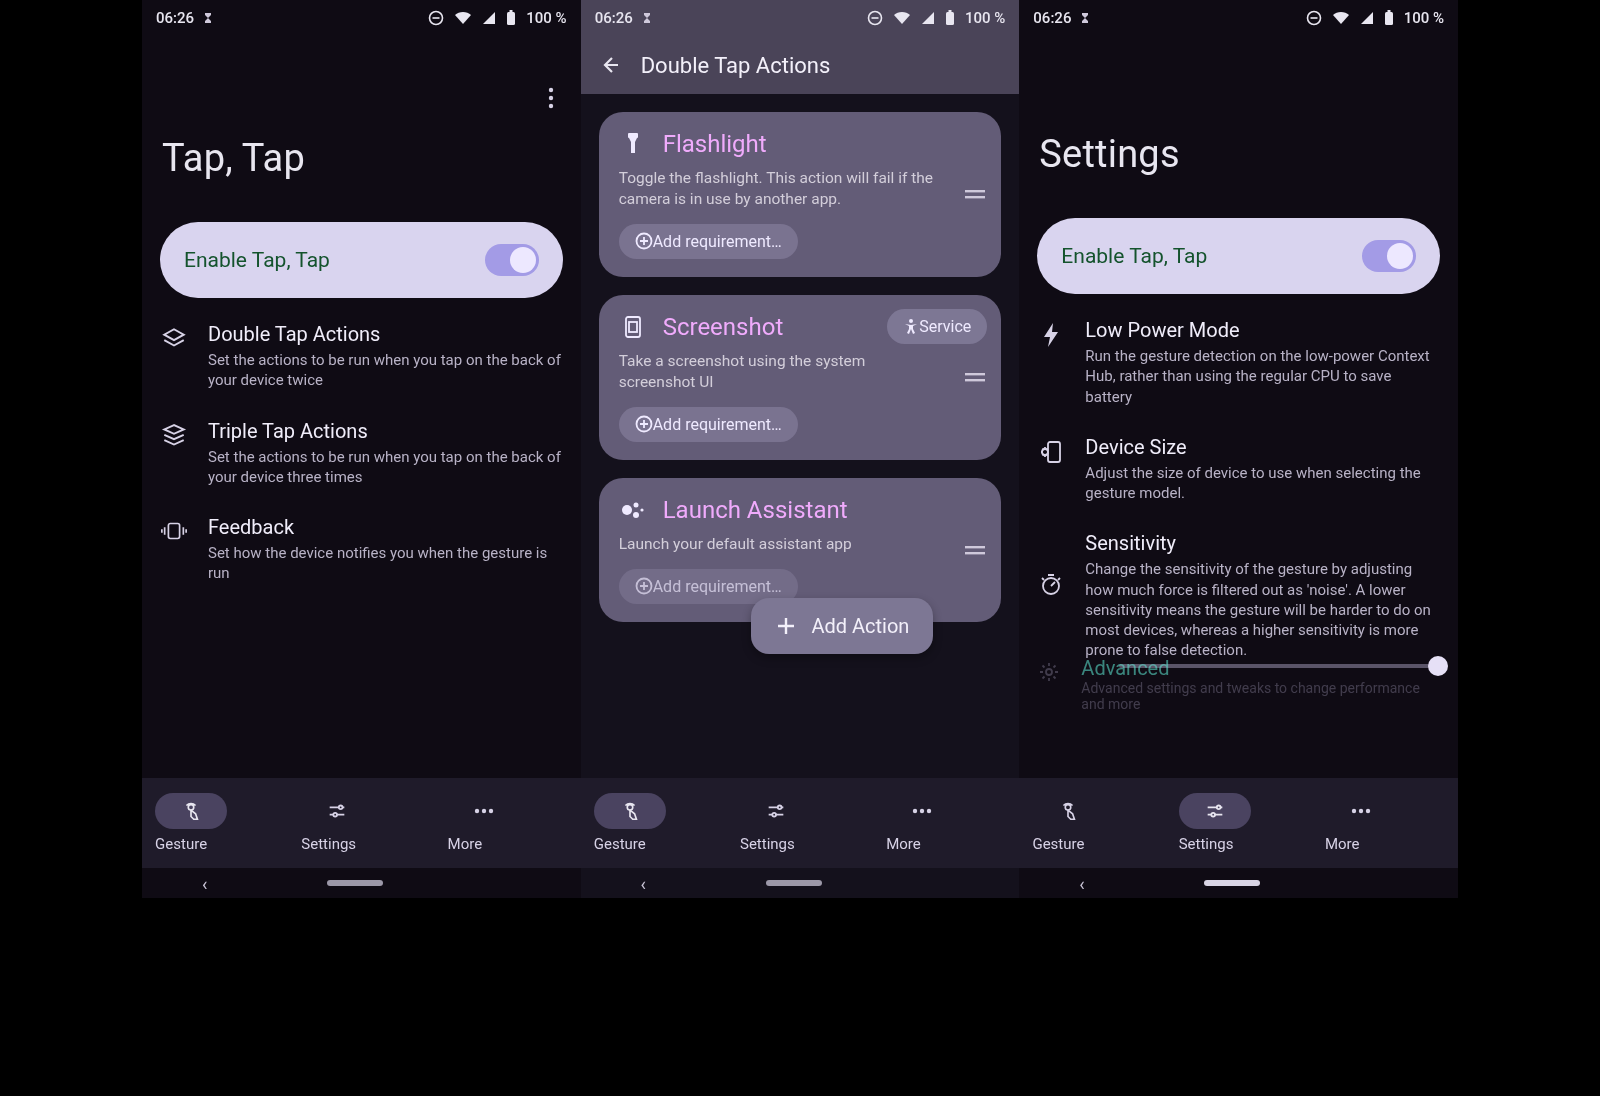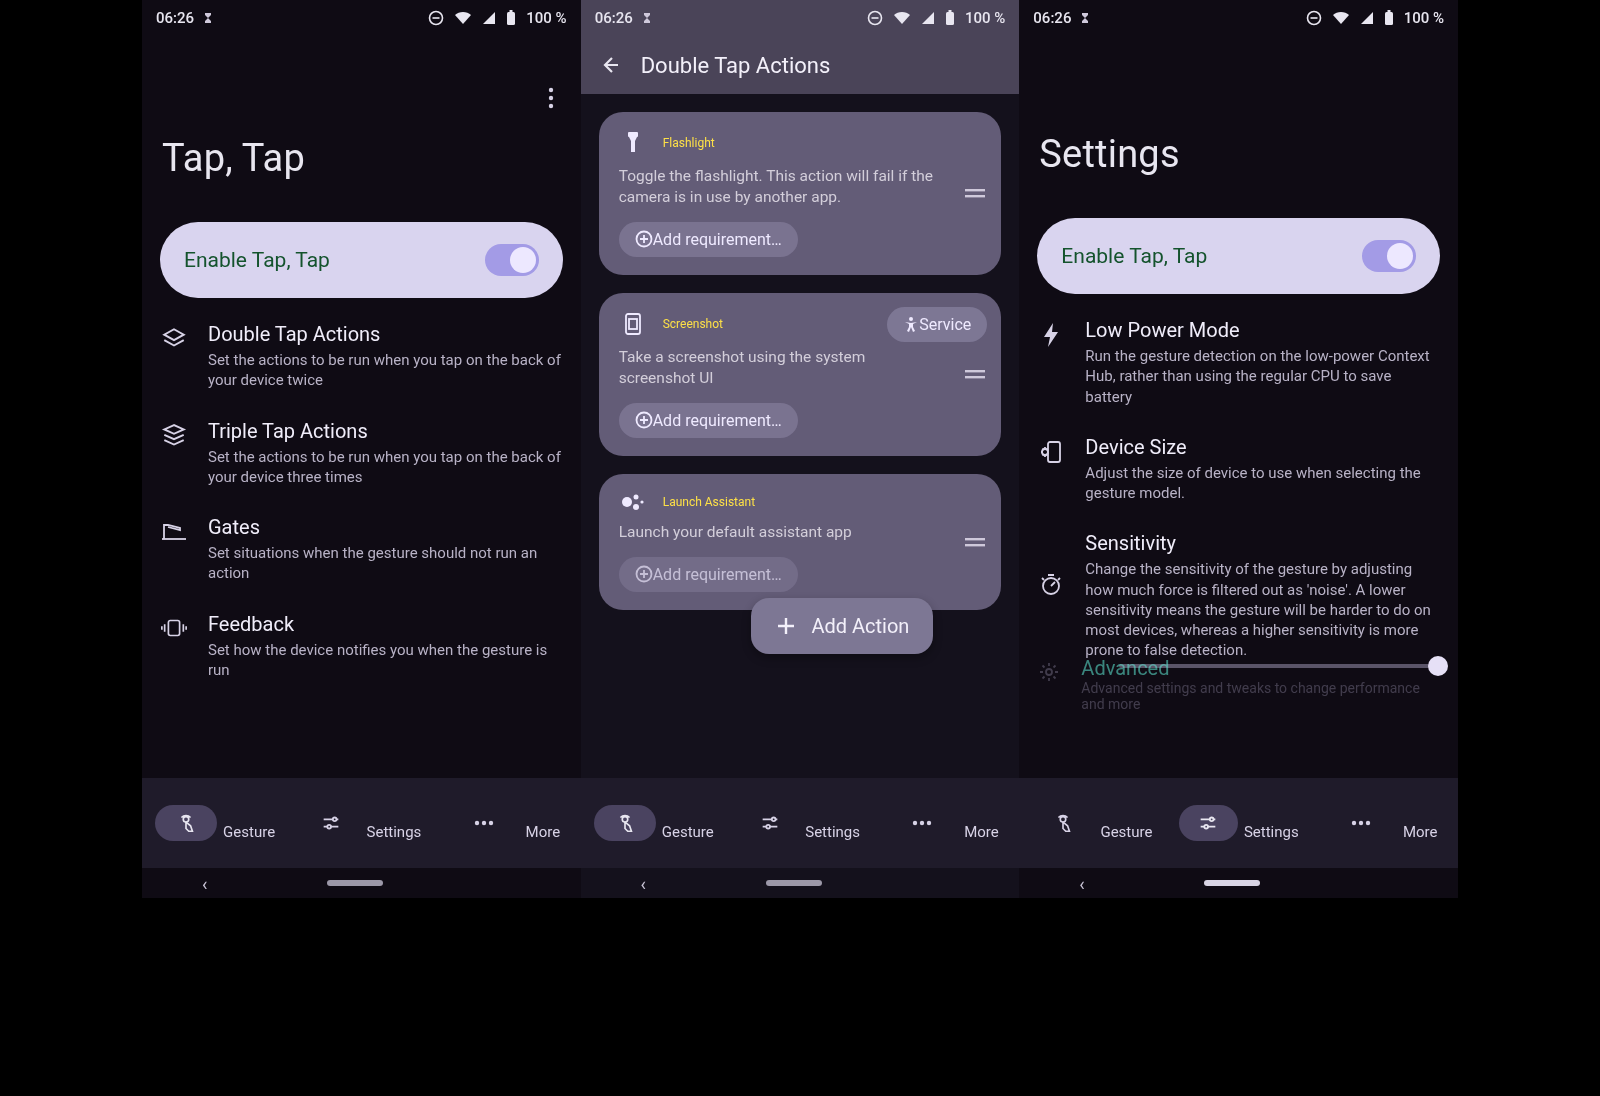--- a/index.html
+++ b/index.html
@@ -33,31 +33,31 @@
   .overflow-btn { position: absolute; top: 42px; right: 10px; width: 40px; height: 40px; display: flex; align-items: center; justify-content: center; color: #d7d2e6; }
 
   .app-bar { height: 58px; background: #4a4458; display: flex; align-items: center; gap: 20px; padding: 0 16px; margin-top: 0; }
   .app-bar .back { color: #e8e6f0; }
   .app-bar .title { font-size: 22px; color: #f3f0fa; }
 
   .cards { padding: 18px 18px 0 18px; display: flex; flex-direction: column; gap: 18px; position: relative; }
   .action-card { background: #635c77; border-radius: 24px; padding: 18px 20px 18px 20px; position: relative; }
   .action-head { display: flex; align-items: center; gap: 16px; margin-bottom: 10px; }
   .action-head .aicon { width: 28px; display:flex; justify-content:center; color:#efeaff; }
-  .action-head .atitle { font-size: 12px; color: #fde047; }
+  .action-head .atitle { font-size: 24px; color: #f0abfc; }
   .action-desc { font-size: 15.5px; color: #d3ceda; line-height: 1.35; padding-right: 40px; }
   .drag-handle { position: absolute; right: 16px; top: 50%; transform: translateY(-50%); color: #cfc9db; }
   .chip-row { display: flex; gap: 10px; margin-top: 14px; }
   .chip { background: #7a7390; color: #efeaff; border-radius: 22px; padding: 8px 16px; display: inline-flex; align-items: center; font-size: 16px; }
   .chip.svc { position: absolute; top: 14px; right: 14px; background: #7d7794; }
 
   .fab { position: absolute; right: 86px; bottom: 124px; background: #7d7794; color: #f3f0fa; border-radius: 18px; padding: 16px 24px; display: flex; align-items: center; gap: 14px; font-size: 20px; box-shadow: 0 4px 10px rgba(0,0,0,.3); }
 
   .bottom-nav { height: 90px; background: #1f1b2a; display: flex; align-items: center; justify-content: space-around; }
-  .nav-item { display: flex; align-items: flex-end; gap: 6px; font-size: 15px; color: #d7d2e6; width: 120px; }
+  .nav-item { display: flex; flex-direction: column; align-items: flex-start; gap: 6px; font-size: 15px; color: #d7d2e6; width: 120px; }
   .nav-item .pill { width: 72px; height: 36px; border-radius: 20px; display: flex; align-items: center; justify-content: center; }
   .nav-item.active .pill { background: #4a4360; }
   .nav-item .nlabel { }
 
   .sys-nav { height: 30px; display: flex; align-items: center; justify-content: space-around; color: #c9c4d6; }
   .sys-nav .handle { width: 56px; height: 6px; border-radius: 4px; background: #9c98a8; }
   .sys-nav .handle.light { background: #d8d4e4; }
   .sys-nav .chev { font-size: 18px; }
 
   .advanced-ghost { position: absolute; bottom: 66px; left: 18px; right: 18px; color: #6a647a; opacity: .55; pointer-events: none; }
@@ -144,32 +144,20 @@
           <div class="setting-icon">
               <svg width="26" height="28" viewBox="0 0 24 26" fill="none" stroke="#d7d2e6" stroke-width="1.8">
                 <path d="M12 2 3 6l9 4 9-4-9-4z"></path>
                 <path d="M3 11l9 4 9-4"></path>
                 <path d="M3 16l9 4 9-4"></path>
               </svg>
             </div>
           <div class="setting-text">
             <div class="setting-title">Triple Tap Actions</div>
             <div class="setting-desc">Set the actions to be run when you tap on the back of your device three times</div>
-          </div>
-        </div>
-        <div class="setting-row">
-          <div class="setting-icon">
-              <svg width="28" height="24" viewBox="0 0 28 24" fill="none" stroke="#d7d2e6" stroke-width="1.8">
-                <path d="M4 20V6h4l12 3v2L8 8"></path>
-                <path d="M2 20h24"></path>
-              </svg>
-            </div>
-          <div class="setting-text">
-            <div class="setting-title">Gates</div>
-            <div class="setting-desc">Set situations when the gesture should not run an action</div>
           </div>
         </div>
         <div class="setting-row">
           <div class="setting-icon">
               <svg width="30" height="24" viewBox="0 0 30 24" fill="none" stroke="#d7d2e6" stroke-width="1.8">
                 <rect x="9" y="4" width="12" height="16" rx="2"></rect>
                 <path d="M5 8v8M2 10v4M25 8v8M28 10v4"></path>
               </svg>
             </div>
           <div class="setting-text">

